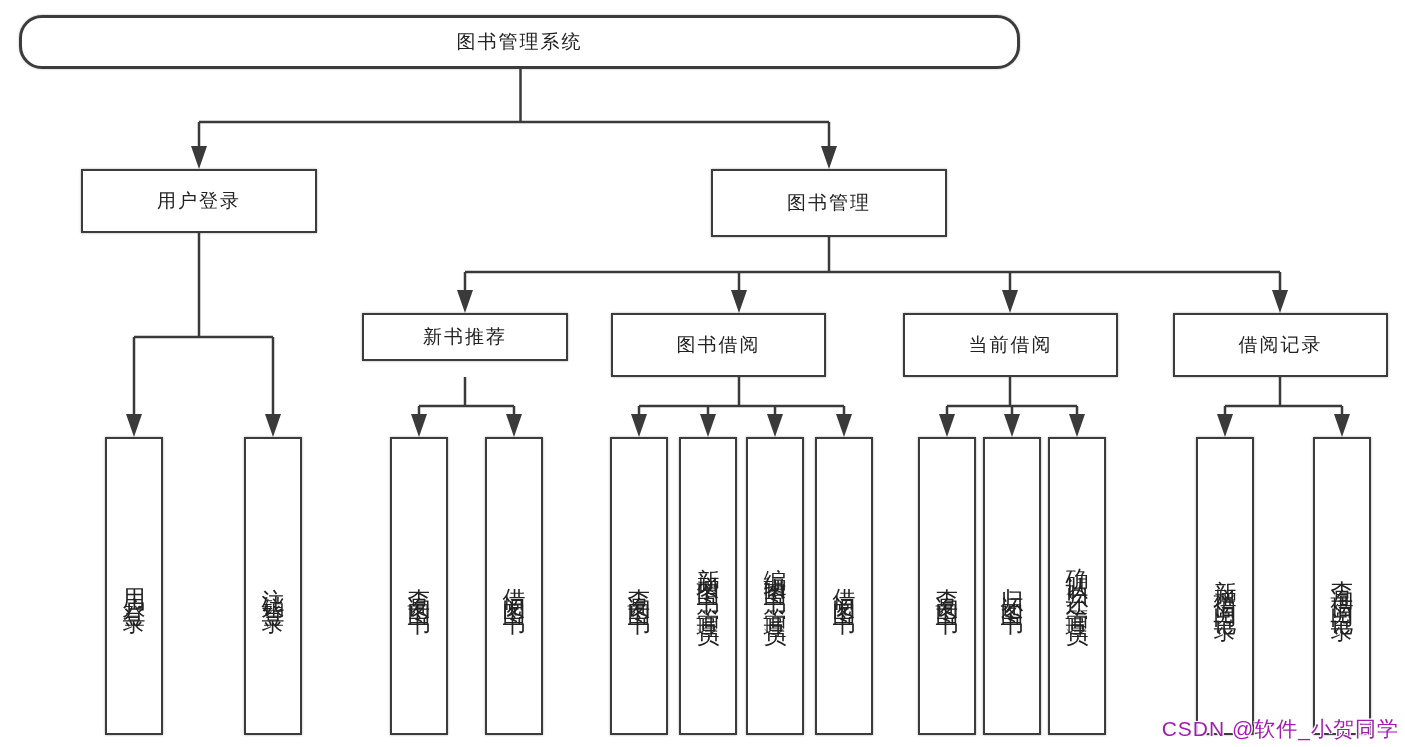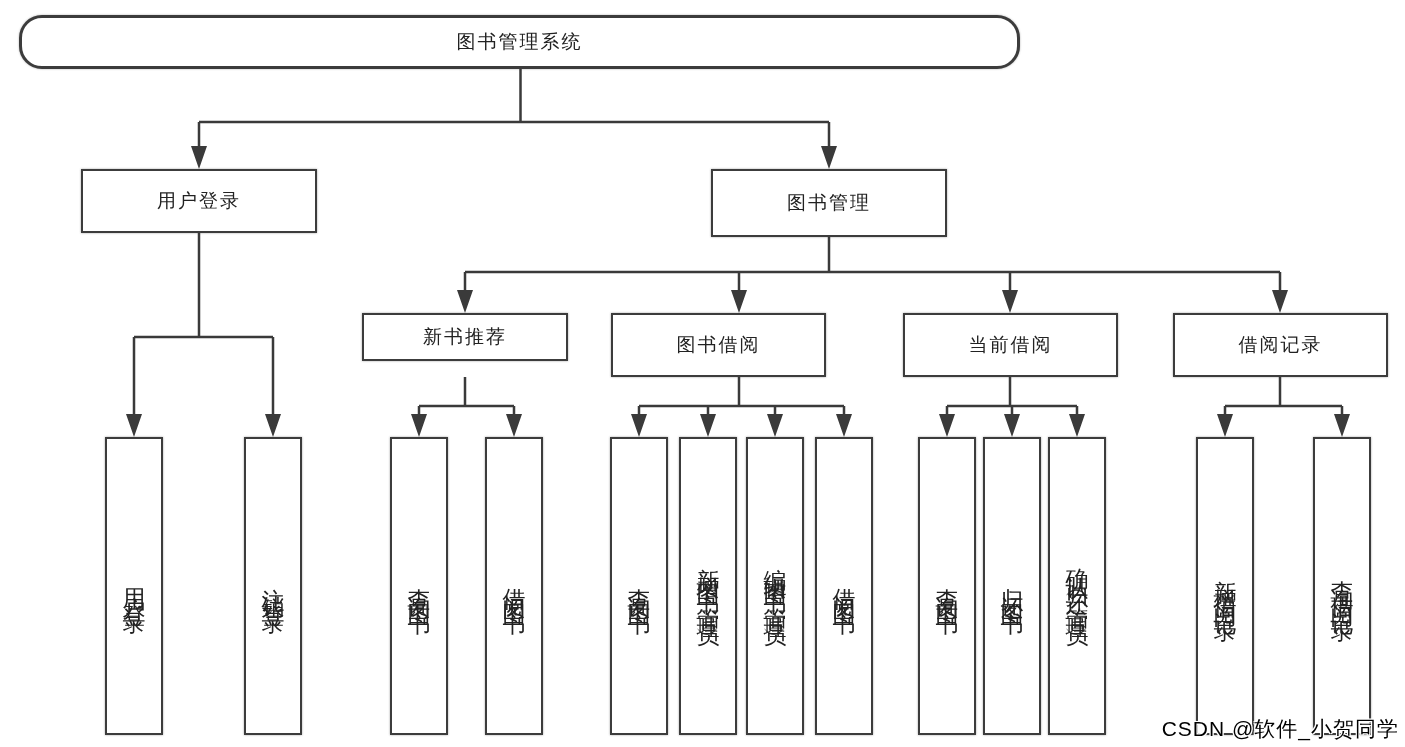--- a/index.html
+++ b/index.html
@@ -60,21 +60,21 @@
     height: 298px;
     width: 58px;
     padding: 4px 0;
     overflow: hidden;
   }
   .watermark {
     position: absolute;
     right: 6px;
     bottom: 4px;
     font-size: 21px;
-    color: #000000;
+    color: #a21caf;
     letter-spacing: 1px;
     text-shadow: 0 0 2px #ffffff, 1px 1px 0 #ffffff, -1px -1px 0 #ffffff, 1px -1px 0 #ffffff, -1px 1px 0 #ffffff;
     z-index: 3;
     white-space: nowrap;
   }
 </style>
 </head>
 <body>
 
 <div class="stage">

